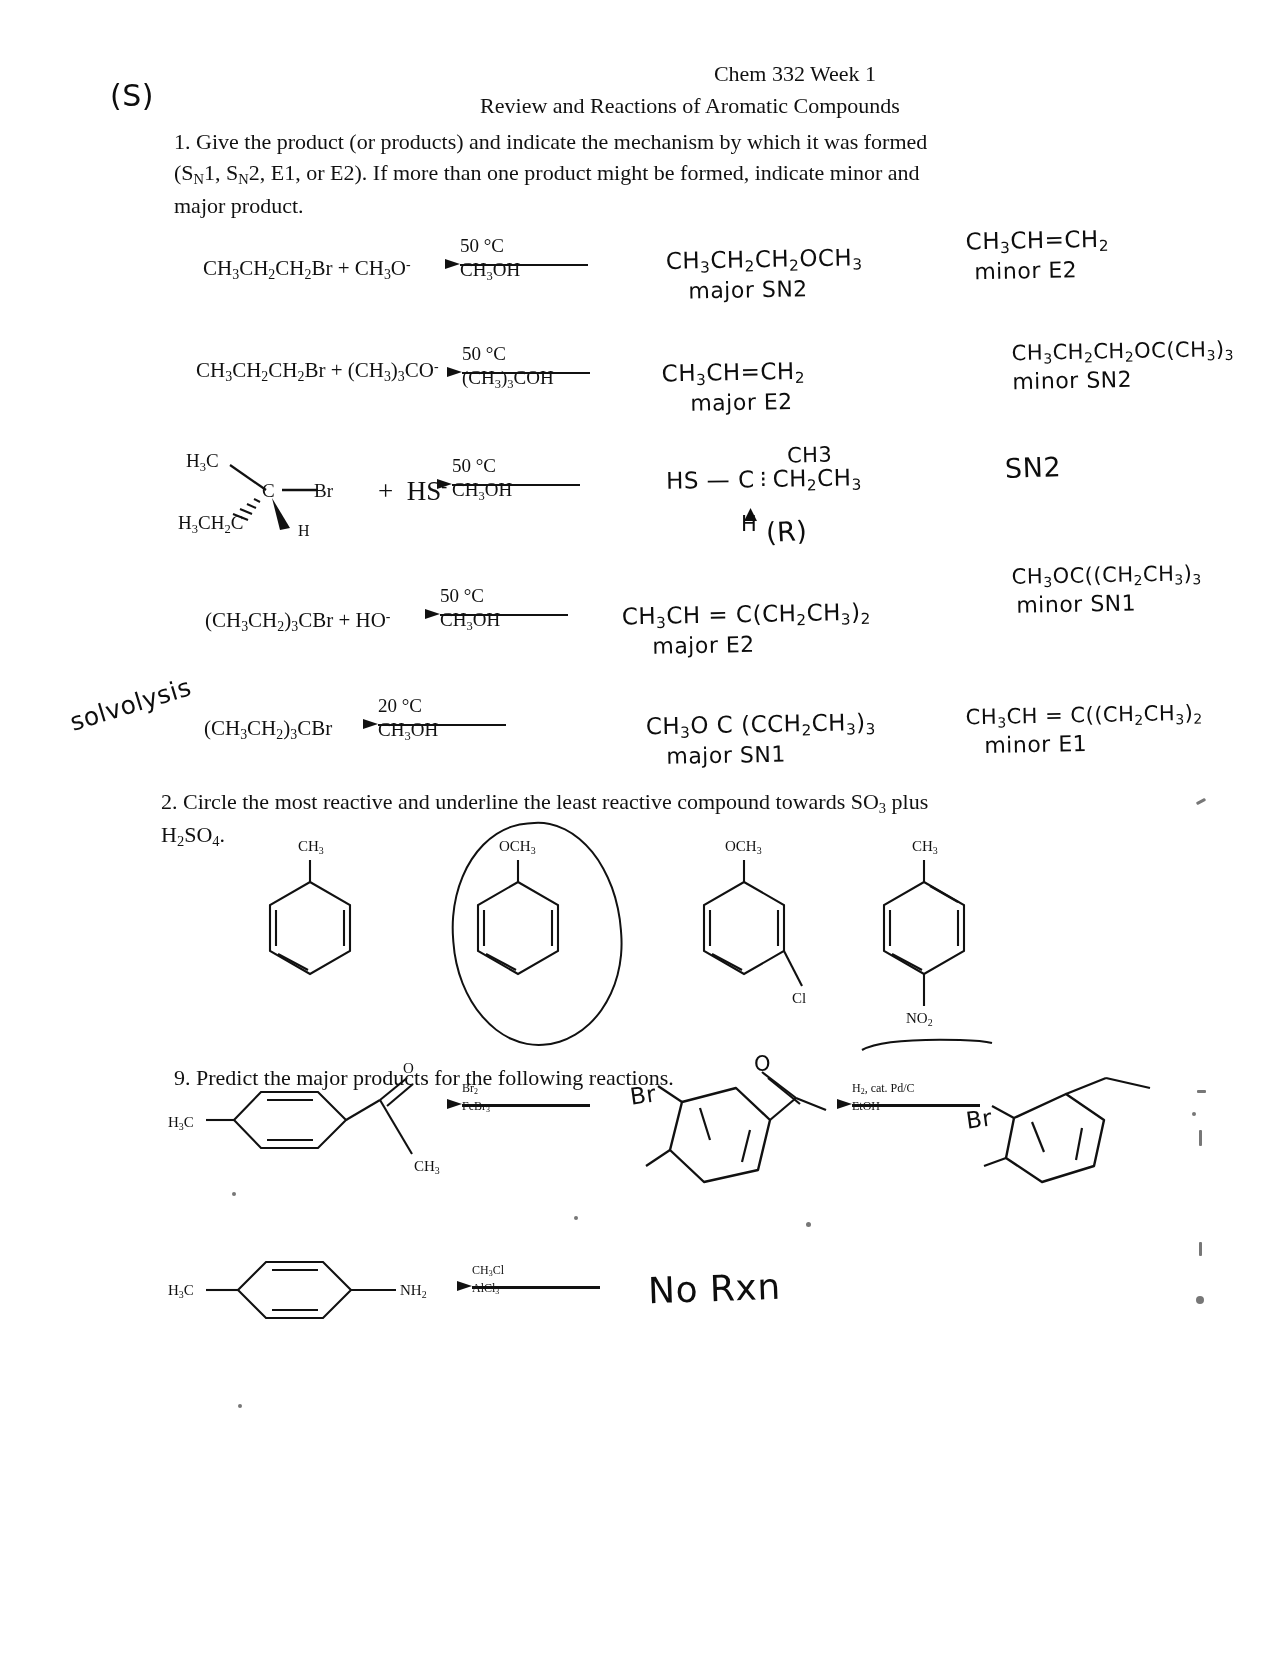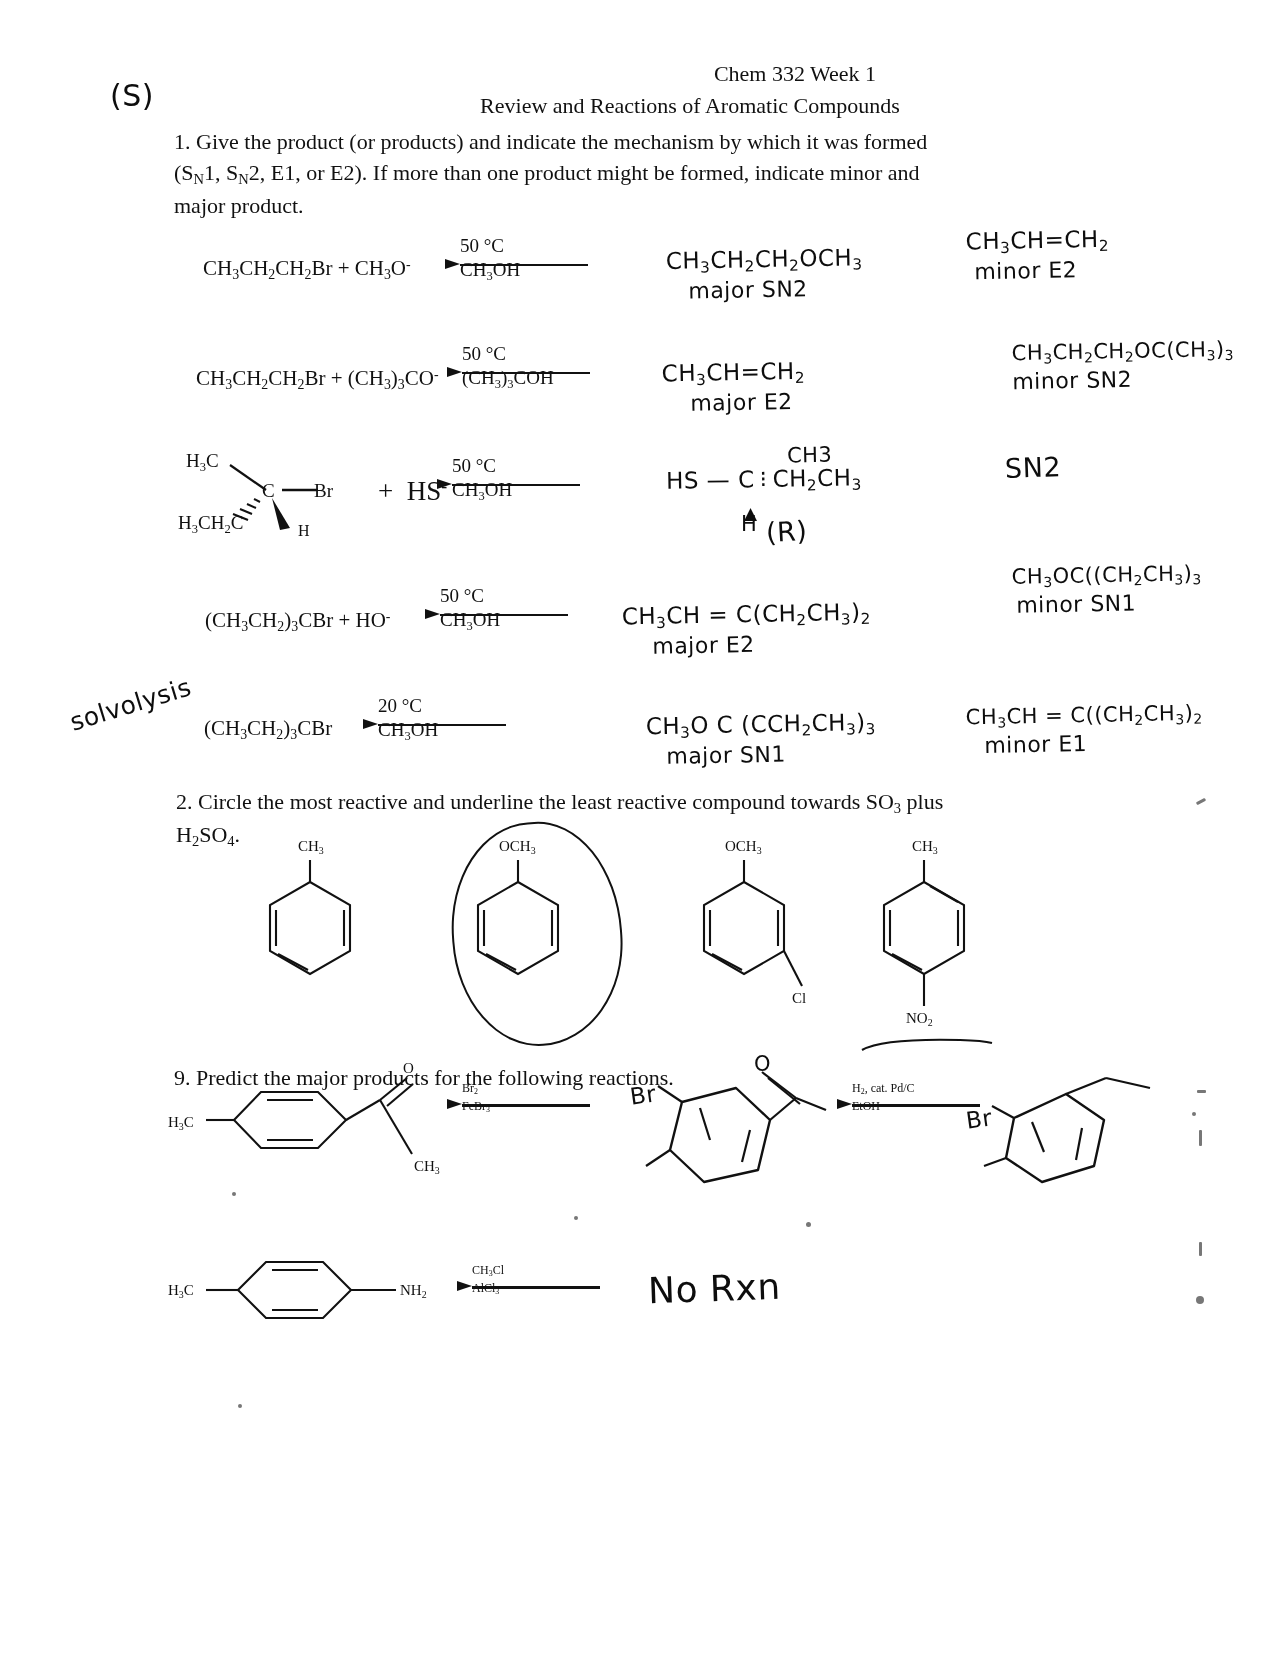--- a/index.html
+++ b/index.html
@@ -38,21 +38,21 @@
   }
   #header .line1 { padding-left: 310px; text-align: center; }
   #header .line2 { padding-left: 100px; }
 
   
   .qtext {
     font-size: 22px;
     line-height: 1.42;
   }
   #q1-text { top: 126px; left: 174px; width: 860px; }
-  #q2-text { top: 786px; left: 176px; width: 870px; }
+  #q2-text { top: 786px; left: 161px; width: 870px; }
   #q3-text { top: 1062px; left: 174px; width: 700px; }
 
   
   .rxn-row { font-size: 21px; }
   .reactant { white-space: nowrap; }
 
   
   .arrow-block {
     position: absolute;
     width: 160px;
@@ -154,21 +154,21 @@
 </div>
 <div class="abs hand hand-ans" style="top:245px; left:666px;">
   <span>CH<sub>3</sub>CH<sub>2</sub>CH<sub>2</sub>OCH<sub>3</sub></span>
   <span class="lbl">major SN2</span>
 </div>
 <div class="abs hand hand-ans" style="top:226px; left:966px;">
   <span>CH<sub>3</sub>CH=CH<sub>2</sub></span>
   <span class="lbl" style="padding-left:8px;">minor E2</span>
 </div>
 
-<div class="abs rxn-row printed" style="top:366px; left:196px;text-align:right;">
+<div class="abs rxn-row printed" style="top:358px; left:196px;text-align:right;">
   <span class="reactant">CH<sub>3</sub>CH<sub>2</sub>CH<sub>2</sub>Br + (CH<sub>3</sub>)<sub>3</sub>CO<sup>-</sup></span>
 </div>
 <div class="arrow-block printed" style="top:344px; left:462px;">
   <span class="cond-top">50 °C</span>
   <span class="arrow-line"></span>
   <span class="cond-bot">(CH<sub>3</sub>)<sub>3</sub>COH</span>
 </div>
 <div class="abs hand hand-ans" style="top:358px; left:662px;">
   <span>CH<sub>3</sub>CH=CH<sub>2</sub></span>
   <span class="lbl" style="padding-left:28px;">major E2</span>

